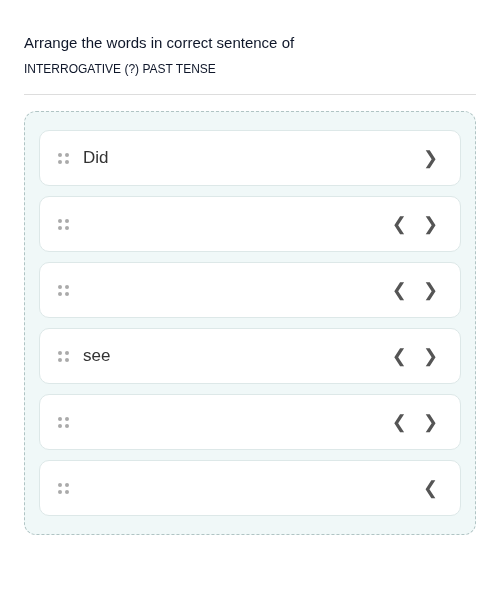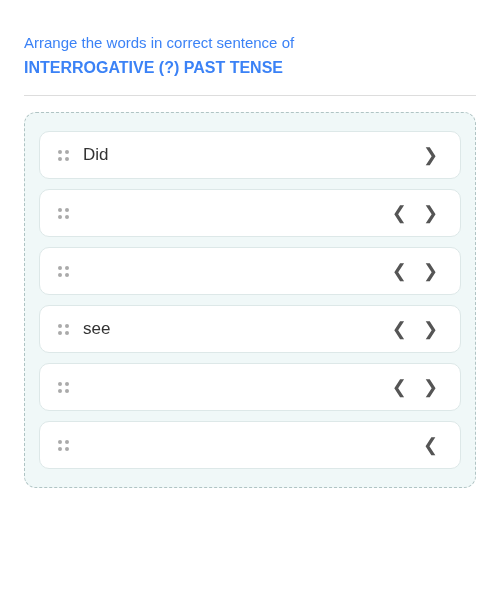--- a/index.html
+++ b/index.html
@@ -12,29 +12,29 @@
       width: 500px;
       min-height: 608px;
       background: #ffffff;
       font-family: 'Helvetica Neue', Arial, sans-serif;
       color: #222;
       padding: 32px 24px 24px 24px;
     }
 
     .instruction {
       font-size: 15px;
-      color: #3b82f6;
+      color: #0f172a;
       margin-bottom: 4px;
       font-weight: 400;
       line-height: 1.4;
     }
 
     .instruction strong {
-      font-weight: 700;
-      font-size: 16px;
+      font-weight: 400;
+      font-size: 12px;
     }
 
     .divider {
       border: none;
       border-top: 1px solid #ddd;
       margin: 16px 0;
     }
 
     .card-container {
       border: 1.5px dashed #b0c4c4;
@@ -46,21 +46,21 @@
       gap: 10px;
     }
 
     .word-card {
       background: #ffffff;
       border: 1.5px solid #dde8e8;
       border-radius: 10px;
       display: flex;
       align-items: center;
       padding: 14px 18px;
-      height: 48px;
+      height: 56px;
       cursor: grab;
       user-select: none;
     }
 
     .drag-icon {
       display: flex;
       flex-direction: column;
       gap: 3px;
       margin-right: 14px;
       flex-shrink: 0;

